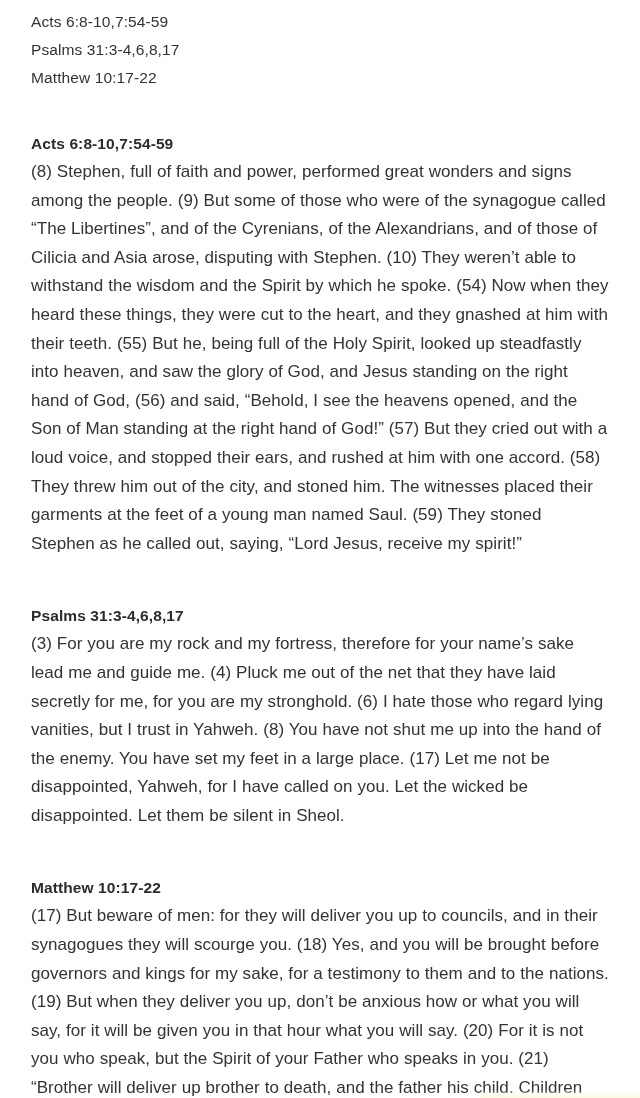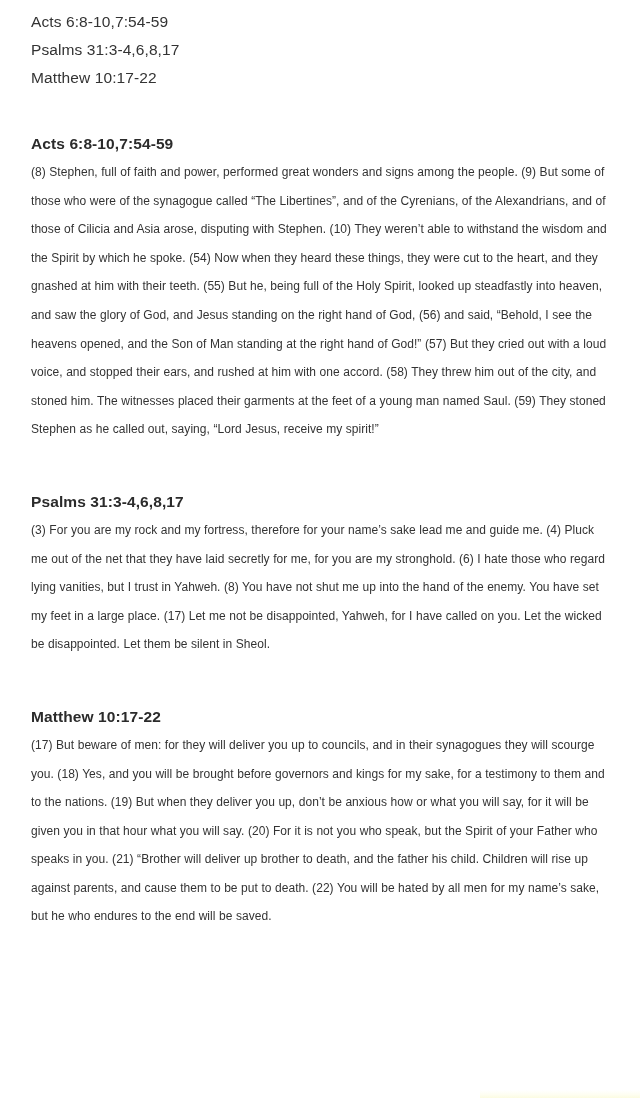--- a/index.html
+++ b/index.html
@@ -49,21 +49,21 @@
   }
   .passage-title {
     font-size: 15.5px;
     font-weight: bold;
     line-height: 28px;
     color: #2b2b2b;
     margin: 0 0 0 0;
     letter-spacing: 0.1px;
   }
   .passage-body {
-    font-size: 12px;
+    font-size: 17px;
     line-height: 28.6px;
     color: #333333;
     margin: 0;
     text-align: left;
     letter-spacing: 0.05px;
     word-spacing: 0.1px;
   }
 
   
   .bottom-sliver {

